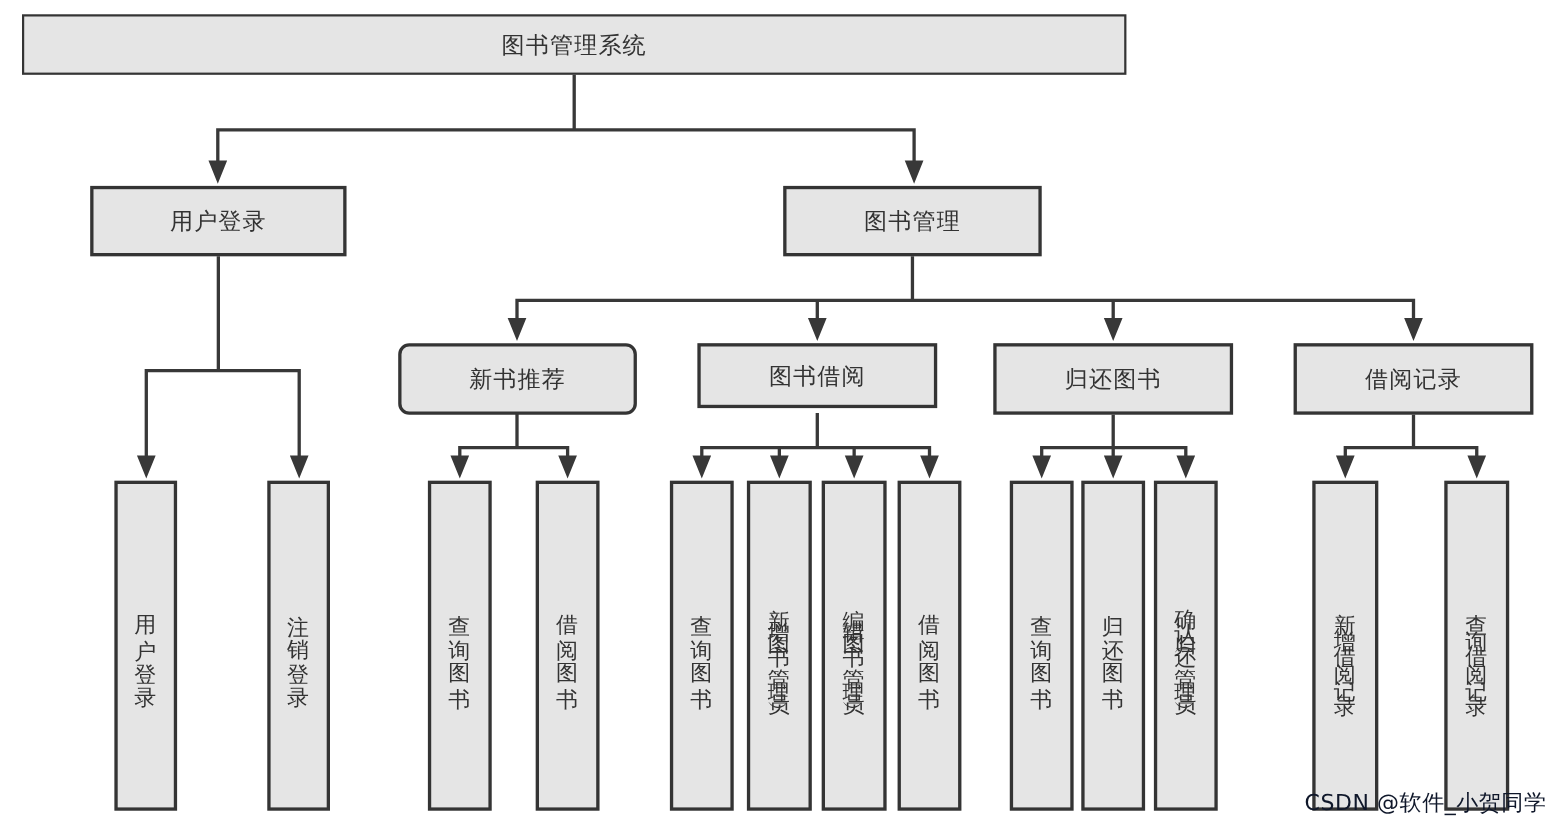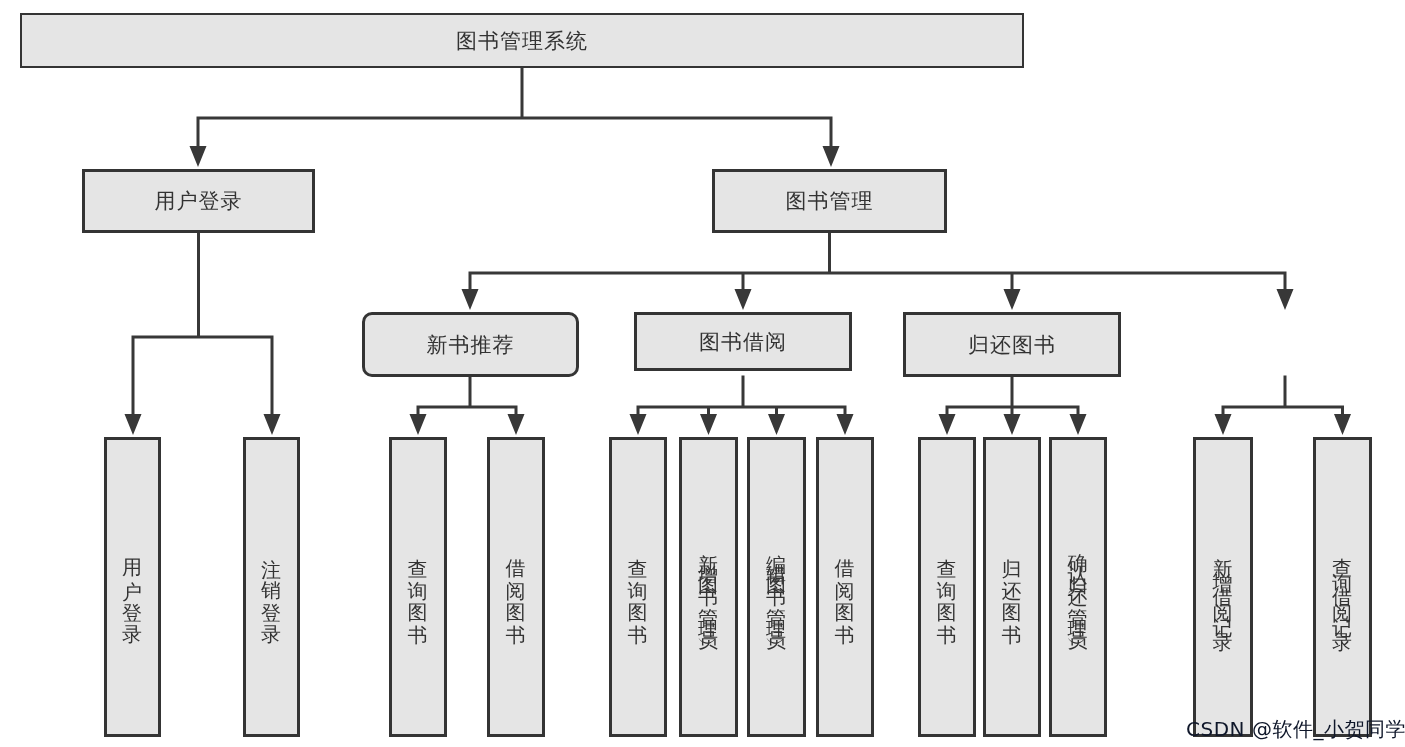--- a/index.html
+++ b/index.html
@@ -106,20 +106,23 @@
 
   <div class="node" style="left:362px; top:312px; width:217px; height:65px;border-radius:10px;">
     <span class="h-label">新书推荐</span>
   </div>
   <div class="node" style="left:634px; top:312px; width:218px; height:59px;">
     <span class="h-label">图书借阅</span>
   </div>
   <div class="node" style="left:903px; top:312px; width:218px; height:65px;">
     <span class="h-label">归还图书</span>
   </div>
+  <div class="node" style="left:1176px; top:312px; width:218px; height:65px;">
+    <span class="h-label">借阅记录</span>
+  </div>
 
   <div class="node leaf" style="left:104px; width:57px;">
     <span class="vtext vt4">用户登录</span>
   </div>
   <div class="node leaf" style="left:243px; width:57px;">
     <span class="vtext vt4">注销登录</span>
   </div>
   <div class="node leaf" style="left:389px; width:58px;">
     <span class="vtext vt4">查询图书</span>
   </div>

